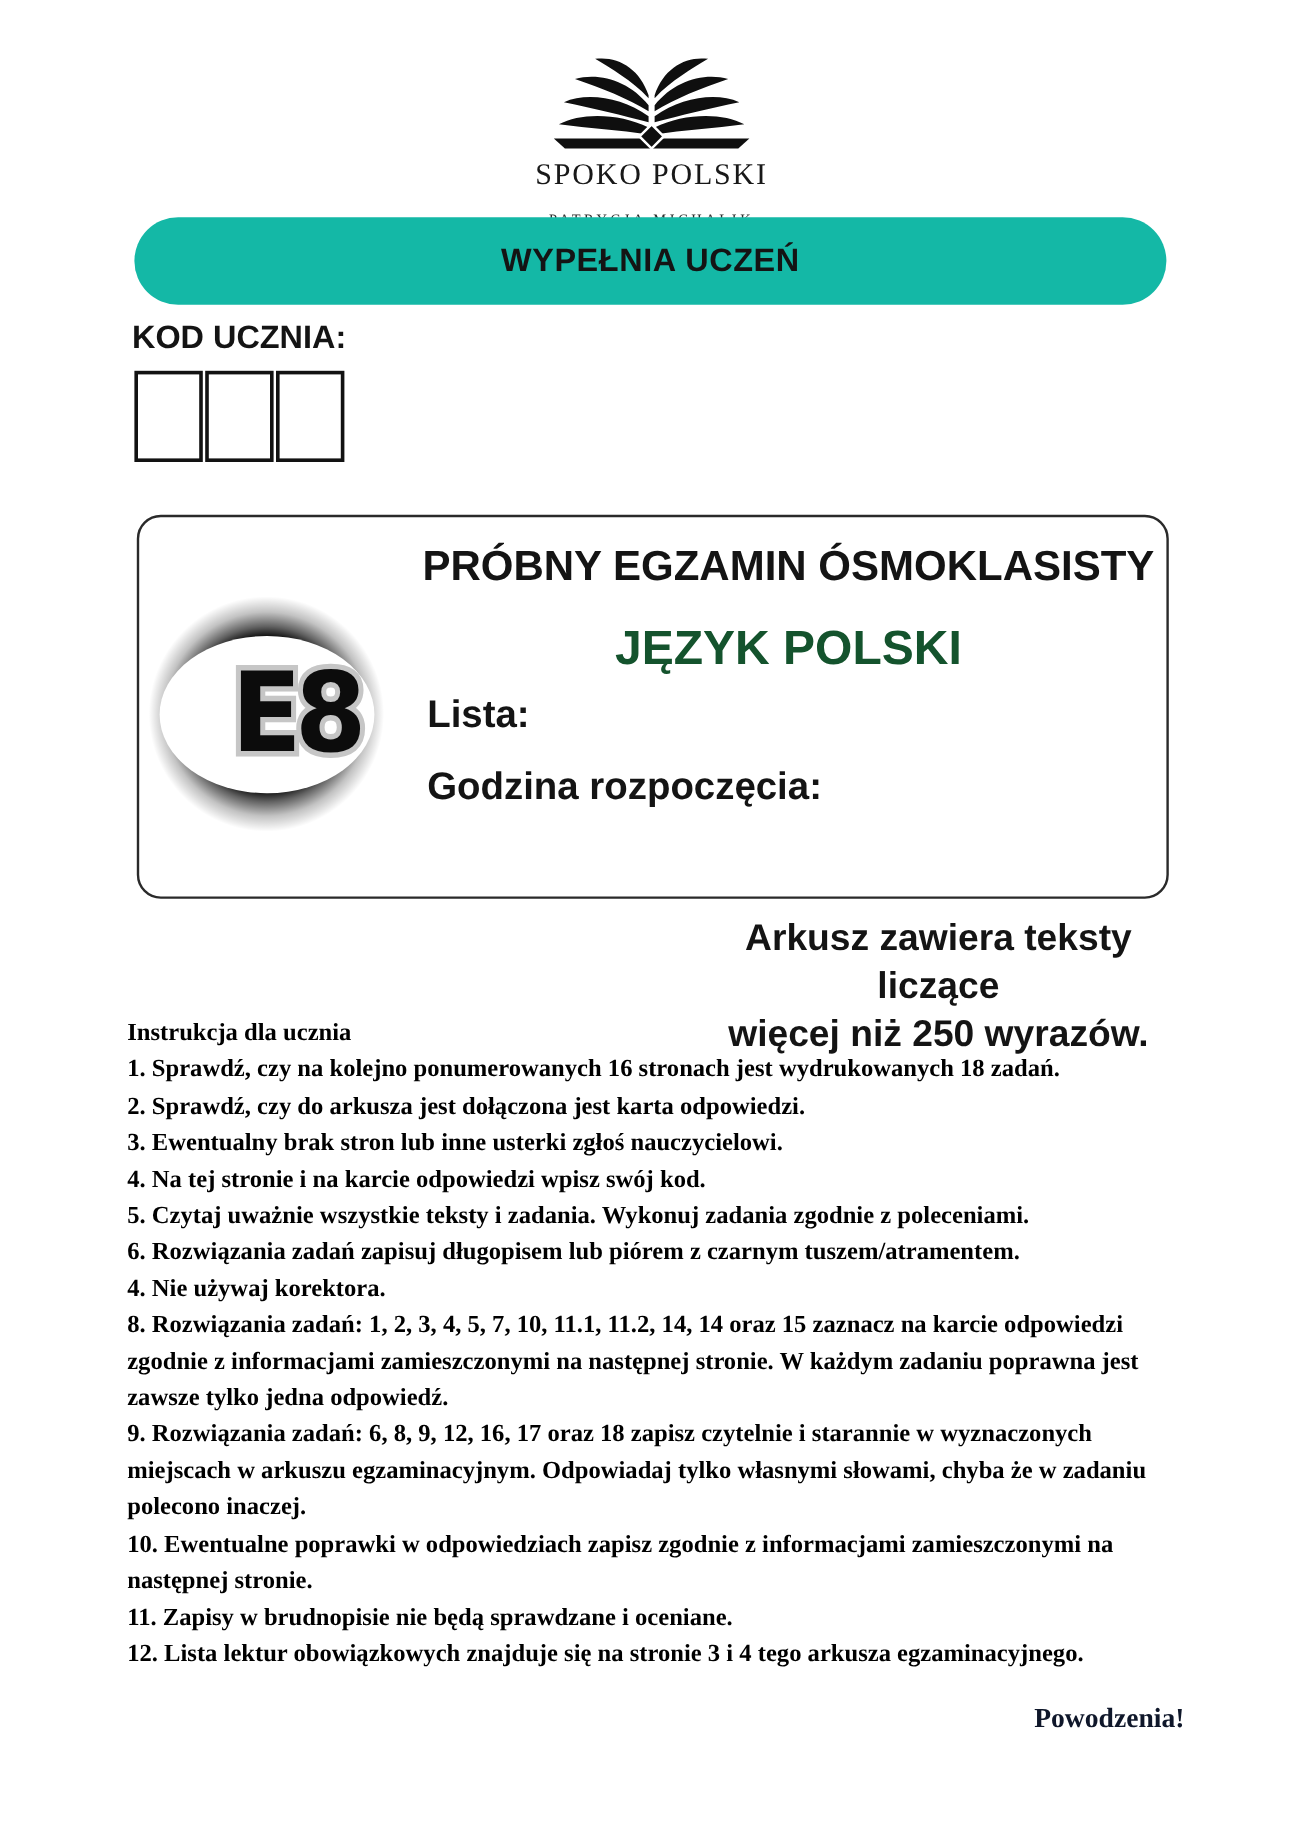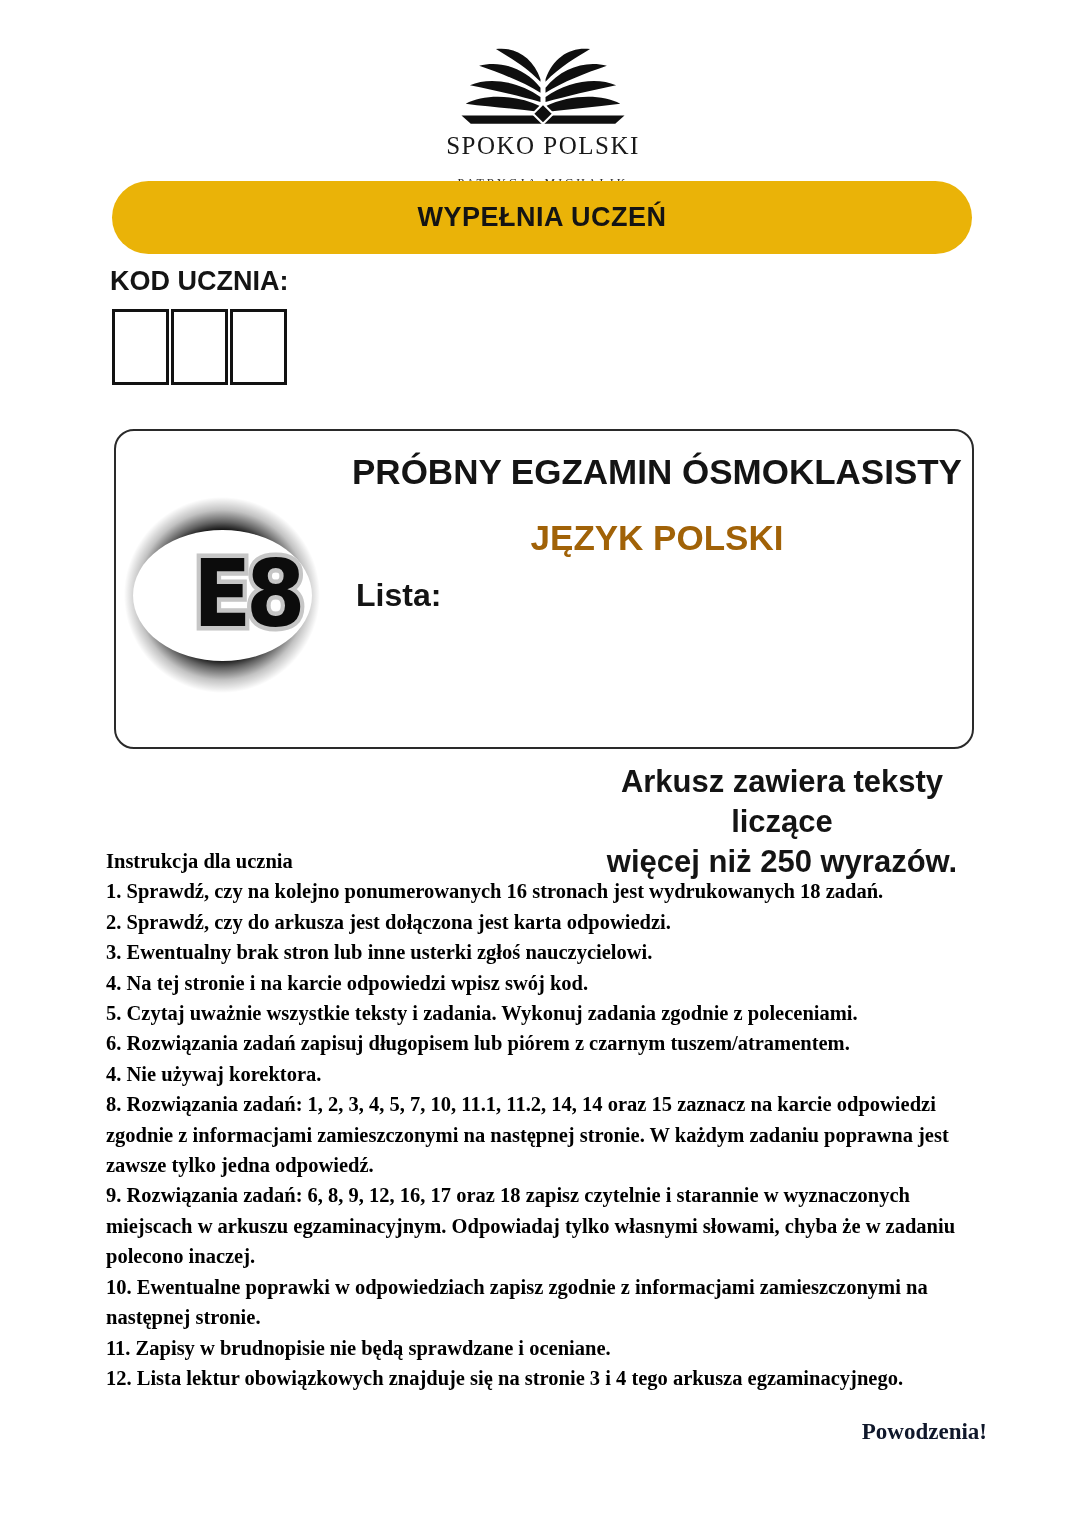--- a/index.html
+++ b/index.html
@@ -9,21 +9,21 @@
   }
 
   
   .logo{position:absolute;top:44px;left:0;right:0;display:flex;flex-direction:column;align-items:center;}
   .logo svg{display:block;}
   .logo-brand{font-family:"Liberation Serif",serif;font-size:25px;letter-spacing:1.5px;color:#181818;margin-top:4px;white-space:nowrap;}
   .logo-sub{font-family:"Liberation Serif",serif;font-size:12px;letter-spacing:3px;color:#2c2c2c;margin-top:16px;white-space:nowrap;}
 
   
   .banner{position:absolute;left:112px;top:181px;width:860px;height:73px;
-    background:#eab308;border-radius:37px;display:flex;align-items:center;justify-content:center;}
+    background:#14b8a6;border-radius:37px;display:flex;align-items:center;justify-content:center;}
   .banner-label{font-size:27px;font-weight:bold;letter-spacing:.5px;color:#141414;}
 
   
   .kod-label{position:absolute;left:110px;top:266px;font-size:27px;font-weight:bold;color:#141414;}
   .code-boxes{position:absolute;left:112px;top:309px;display:flex;gap:2px;}
   .code-box{width:51px;height:70px;border:3px solid #121212;background:#fff;}
 
   
   .card{position:absolute;left:114px;top:429px;width:856px;height:316px;
     border:2px solid #2a2a2a;border-radius:20px;background:#fff;}
@@ -32,21 +32,21 @@
     display:flex;align-items:center;justify-content:center;}
   .e8-circle{width:131px;height:131px;border-radius:50%;background:#fff;position:relative;
     display:flex;align-items:center;justify-content:center;overflow:hidden;padding-left:48px;}
   .e8-text{position:relative;transform:scaleX(.93);font-family:"DejaVu Sans",sans-serif;
     font-weight:bold;font-size:92px;letter-spacing:-6px;line-height:1;}
   .e8-text .stroke{position:absolute;left:0;top:0;-webkit-text-stroke:9px #c6c6c6;color:#c6c6c6;}
   .e8-text .fill{position:relative;color:#0c0c0c;}
   .card-title{position:absolute;left:236px;right:10px;top:21px;text-align:center;
     font-size:35px;font-weight:bold;color:#141414;white-space:nowrap;}
   .card-subject{position:absolute;left:236px;right:10px;top:87px;text-align:center;
-    font-size:35px;font-weight:bold;color:#a16207;}
+    font-size:40px;font-weight:bold;color:#14532d;}
   .card-date{position:absolute;left:240px;top:146px;font-size:32px;font-weight:bold;color:#141414;}
   .card-time{position:absolute;left:240px;top:206px;font-size:32px;font-weight:bold;color:#141414;}
 
   
   .notice{position:absolute;left:578px;top:762px;width:408px;text-align:center;
     font-size:31px;font-weight:bold;line-height:40px;color:#141414;}
 
   
   .instructions{position:absolute;left:106px;top:846px;width:884px;
     font-family:"Liberation Serif",serif;font-weight:bold;font-size:20.5px;
@@ -98,20 +98,21 @@
       <div class="e8-circle">
         <span class="e8-text">
           <span class="stroke" aria-hidden="true">E8</span>
           <span class="fill">E8</span>
         </span>
       </div>
     </div>
     <div class="card-title">PRÓBNY EGZAMIN ÓSMOKLASISTY</div>
     <div class="card-subject">JĘZYK POLSKI</div>
     <div class="card-date">Lista:</div>
+    <div class="card-time">Godzina rozpoczęcia:</div>
   </div>
 
   <div class="notice">
     <div>Arkusz zawiera teksty liczące</div>
     <div>więcej niż 250 wyrazów.</div>
   </div>
 
   <div class="instructions">
     <div>Instrukcja dla ucznia</div>
     <div>1. Sprawdź, czy na kolejno ponumerowanych 16 stronach jest wydrukowanych 18 zadań.</div>

